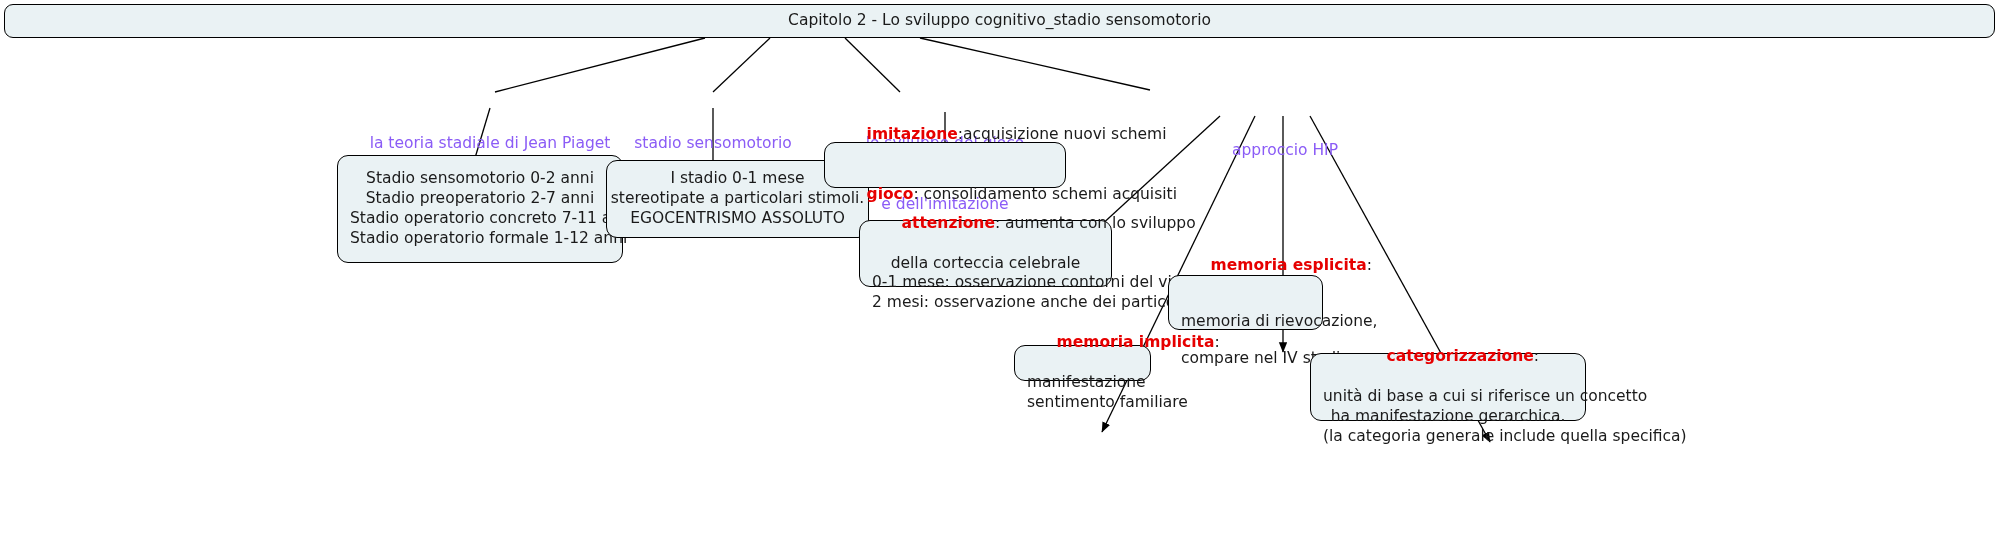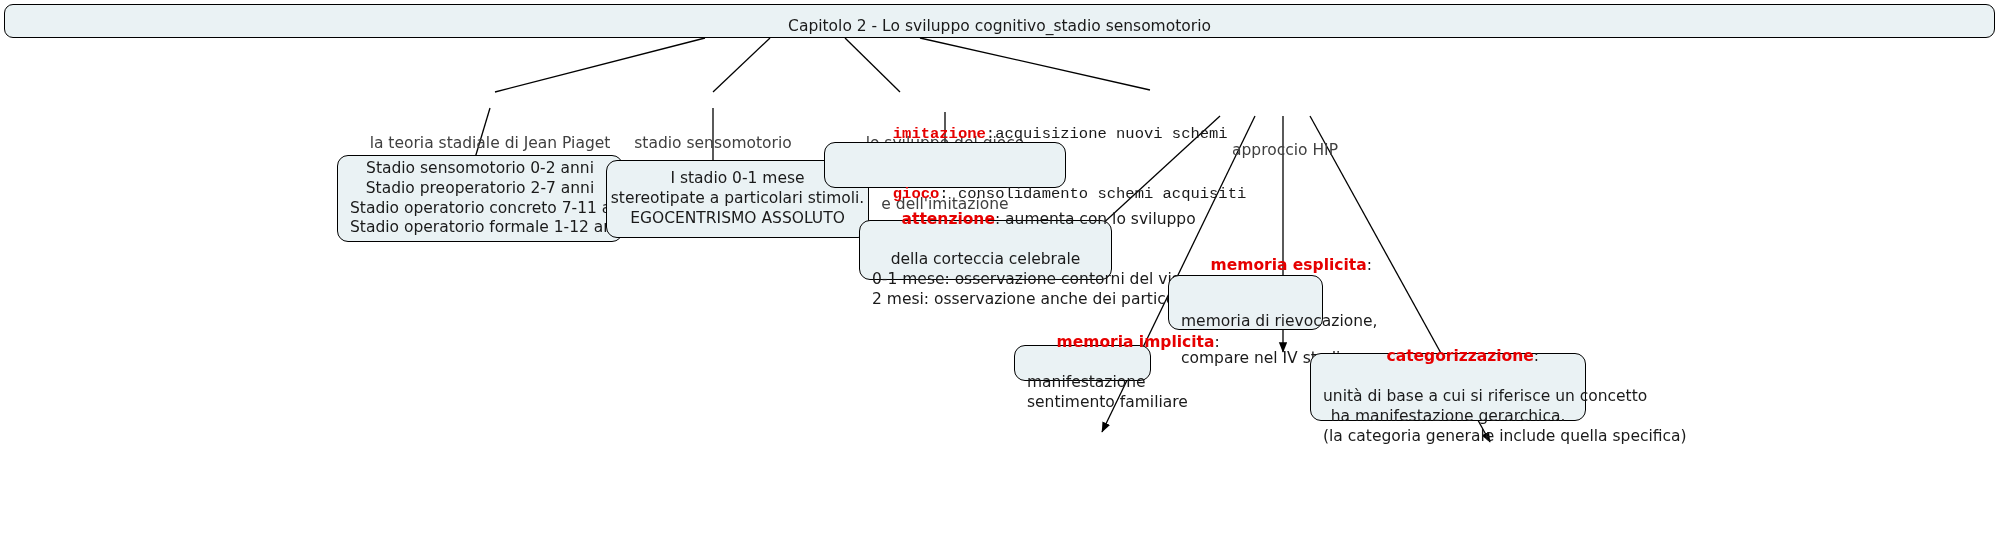--- a/index.html
+++ b/index.html
@@ -38,28 +38,28 @@
     color: #1a1a1a;
     padding: 6px 12px;
     display: flex;
     flex-direction: column;
     justify-content: center;
   }
   .node.title {
     border-radius: 9px;
     font-size: 15.5px;
     padding: 0;
-    justify-content: flex-end;
+    justify-content: center;
   }
   .label {
     position: absolute;
     text-align: center;
     font-size: 15.5px;
     line-height: 1.3;
-    color: #404040;
+    color: #8b5cf6;
     white-space: pre;
   }
   .kw {
     color: #e60000;
     font-weight: bold;
   }
   .line { white-space: pre; }
 </style>
 </head>
 <body>
@@ -109,43 +109,43 @@
 
   <div class="label" style="left:830px; top:93px; width:230px;">
     <div class="line">lo sviluppo del gioco</div>
     <div class="line">e dell'imitazione</div>
   </div>
 
   <div class="label" style="left:1125px; top:100px; width:320px;text-align:center;">
     <div class="line">approccio HIP</div>
   </div>
 
-  <div class="node" style="left:337px; top:155px; width:286px; height:87px;justify-content:center;">
+  <div class="node" style="left:337px; top:155px; width:286px; height:108px;justify-content:center;">
     <div class="line">Stadio sensomotorio 0-2 anni</div>
     <div class="line">Stadio preoperatorio 2-7 anni</div>
     <div class="line">Stadio operatorio concreto 7-11 anni</div>
     <div class="line">Stadio operatorio formale 1-12 anni</div>
   </div>
 
   <div class="node" style="left:606px; top:160px; width:263px; height:78px;align-items:center;">
     <div class="line">I stadio 0-1 mese</div>
     <div class="line">stereotipate a particolari stimoli.</div>
     <div class="line">EGOCENTRISMO ASSOLUTO</div>
   </div>
 
-  <div class="node" style="left:824px; top:142px; width:242px; height:46px; text-align:left; font-family:Liberation Mono, monospace;">
+  <div class="node" style="left:824px; top:142px; width:242px; height:46px; text-align:left; ">
     <div class="line">
       <span class="kw">imitazione</span><span>:acquisizione nuovi schemi</span>
     </div>
     <div class="line">
       <span class="kw">gioco</span><span>: consolidamento schemi acquisiti</span>
     </div>
   </div>
 
-  <div class="node" style="left:859px; top:220px; width:253px; height:60px;">
+  <div class="node" style="left:859px; top:220px; width:253px; height:67px;">
     <div class="line">
       <span class="kw">attenzione</span><span>: aumenta con lo sviluppo</span>
     </div>
     <div class="line">della corteccia celebrale</div>
     <div class="line">0-1 mese: osservazione contorni del viso</div>
     <div class="line">2 mesi: osservazione anche dei particolari</div>
   </div>
 
   <div class="node" style="left:1168px; top:275px; width:155px; height:55px;gap:17px;">
     <div class="line">

